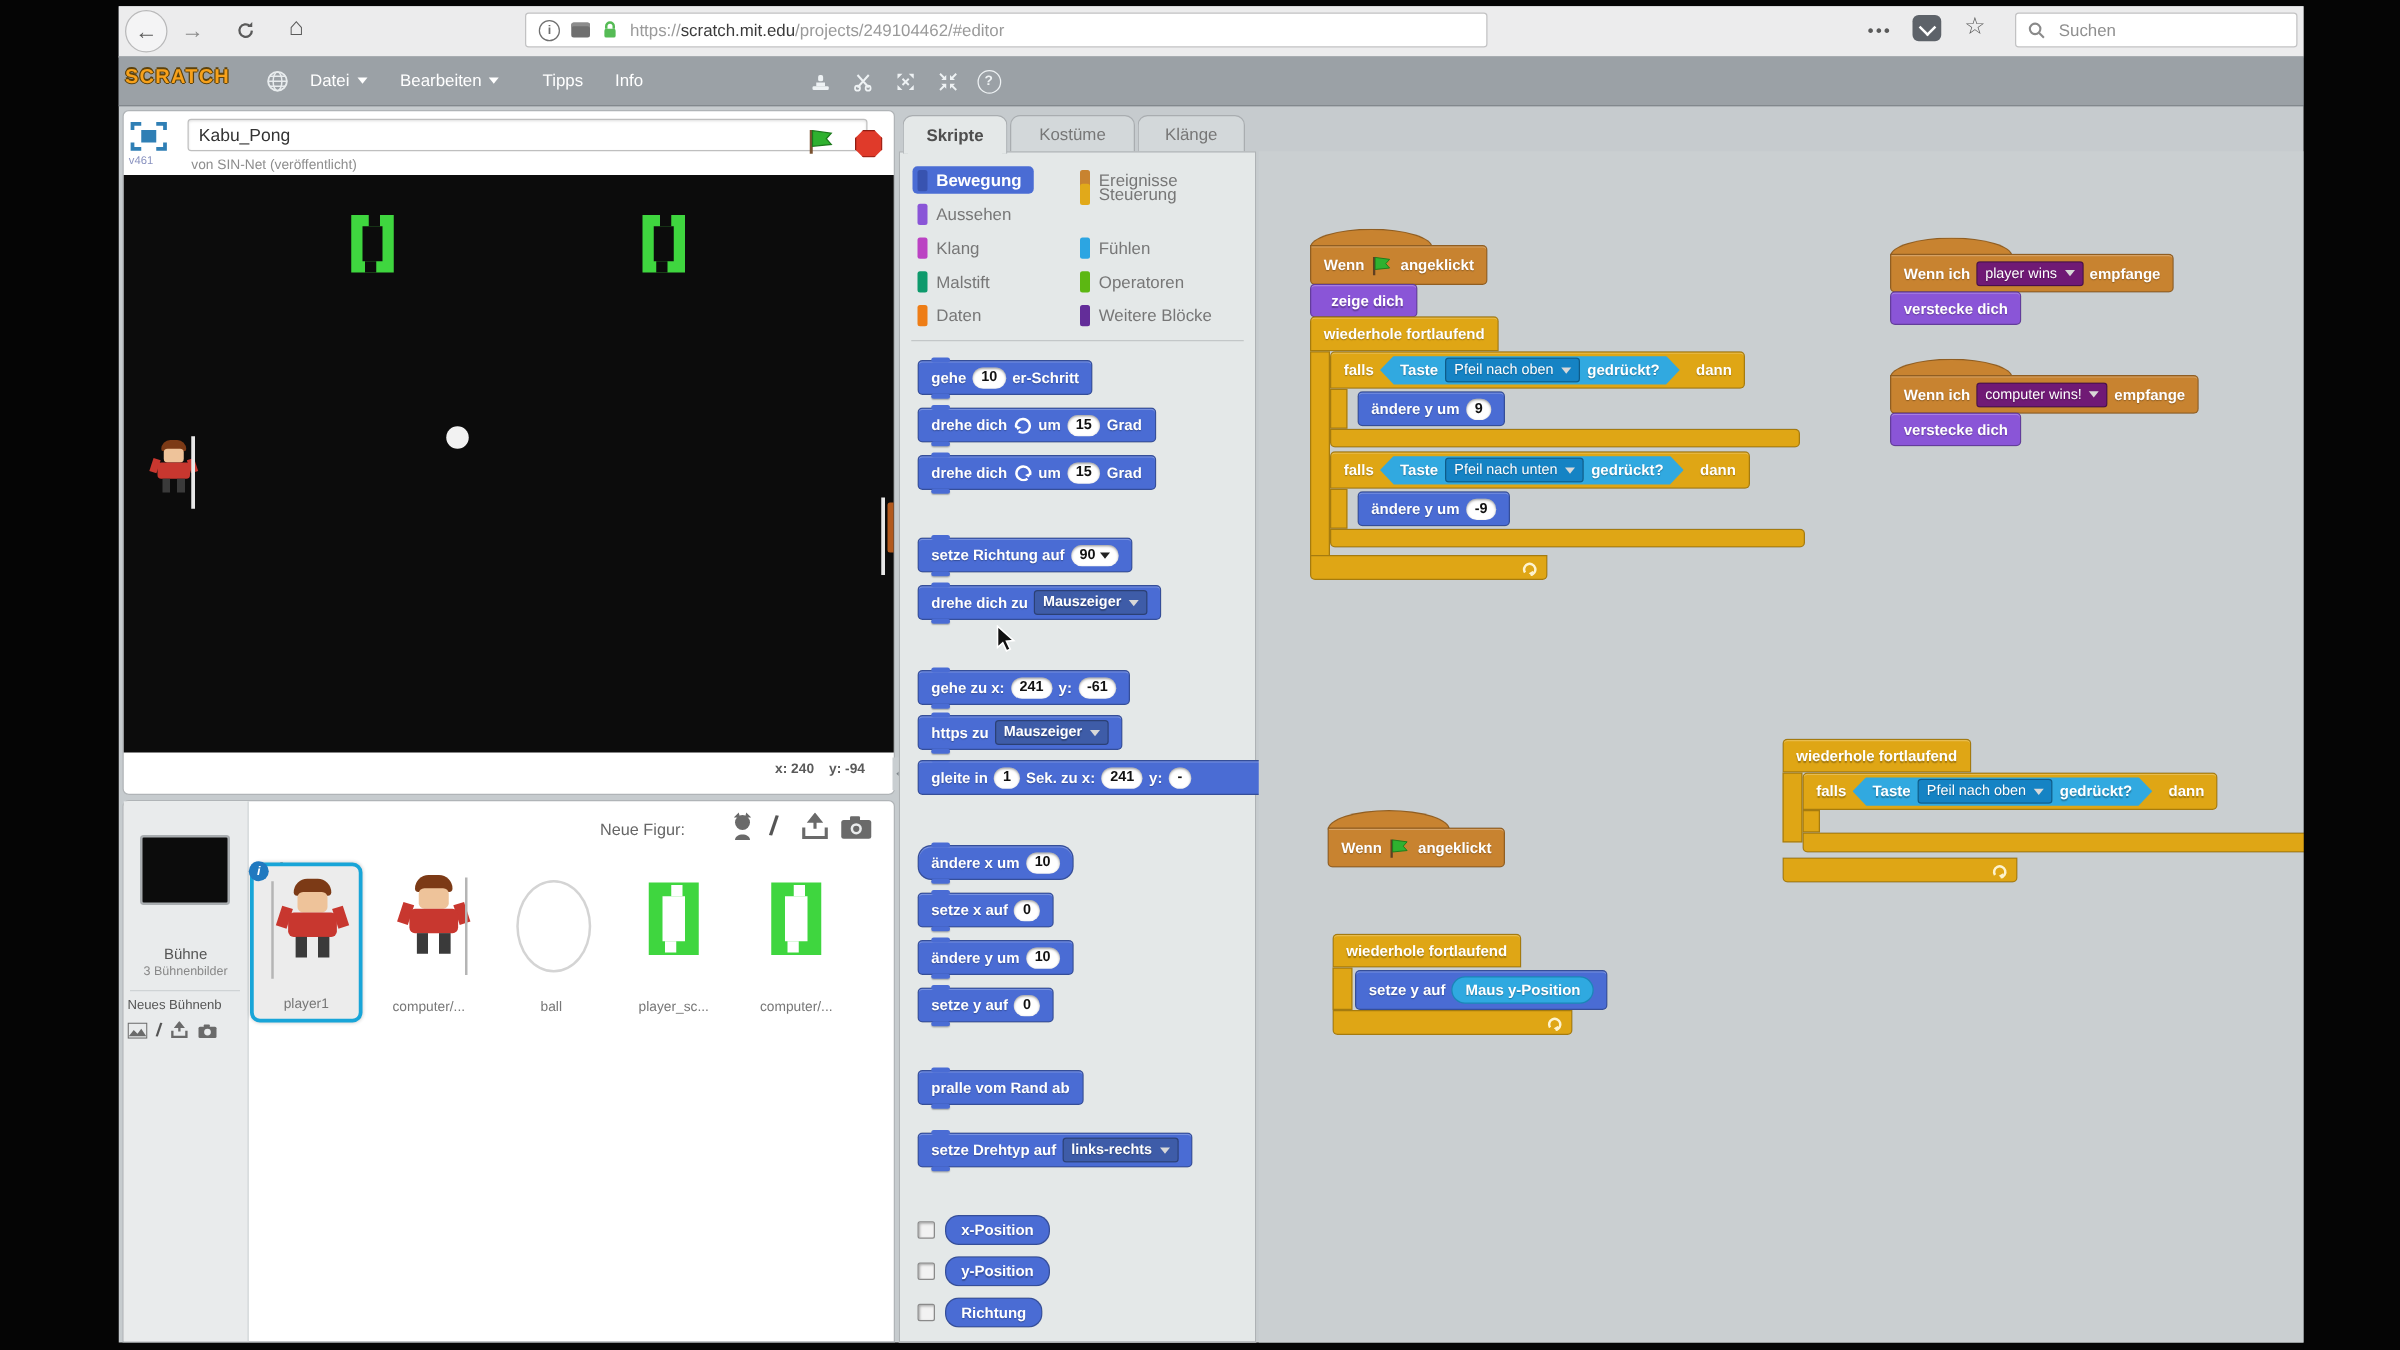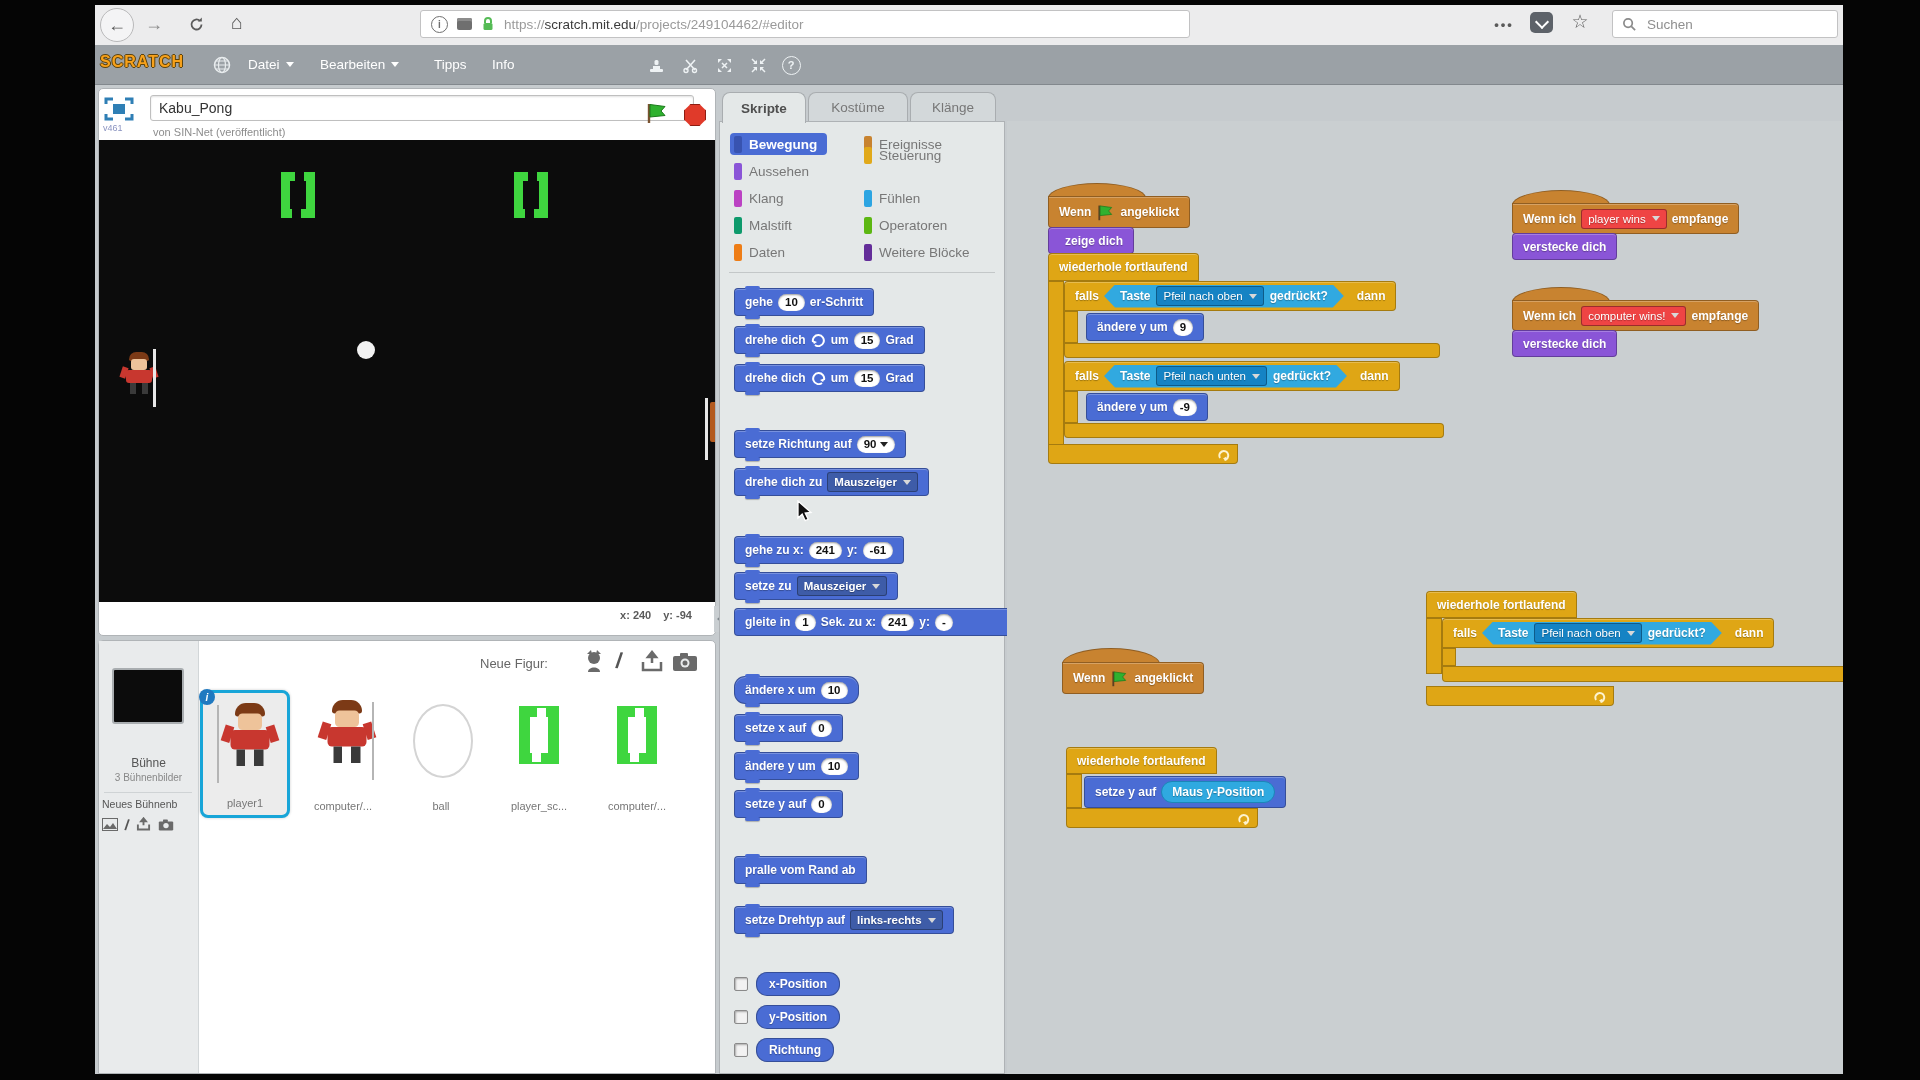--- a/index.html
+++ b/index.html
@@ -89,21 +89,21 @@
   .blk:before{top:-3px;}
   .blk:after{bottom:-4px;box-shadow:0 1px 1px rgba(0,0,0,.25);}
   .nonotch:before,.nonotch:after{display:none;}
   .purple{background:#8a55d7;}
   .brown{background:#c88330;}
   .goldbar{background:#dfa615;border:1px solid rgba(0,0,0,.26);box-sizing:border-box;}
   .num{background:#fff;color:#111;border-radius:9px;padding:0 7px;height:17px;line-height:17px;font-size:11.5px;
        font-weight:bold;text-shadow:none;box-shadow:inset 0 1px 2px rgba(0,0,0,.4);display:inline-flex;align-items:center;gap:4px;}
   .ddm{background:#3e5ca8;border:1px solid rgba(0,0,0,.3);border-radius:3px;padding:0 6px;height:18px;
        display:inline-flex;align-items:center;gap:6px;font-size:11.5px;}
-  .ddbrown{background:#ef4444;border:1px solid rgba(0,0,0,.35);text-align:center;}
+  .ddbrown{background:#701a75;border:1px solid rgba(0,0,0,.35);text-align:center;}
   .ddcyan{background:#1583c4;border:1px solid rgba(0,0,0,.3);}
   .caretd{width:0;height:0;border-left:4px solid transparent;border-right:4px solid transparent;border-top:5px solid #222;}
   .caretl{width:0;height:0;border-left:4px solid transparent;border-right:4px solid transparent;border-top:5px solid #d8d8d8;}
   .hex{background:#31a9e0;clip-path:polygon(11px 0,calc(100% - 11px) 0,100% 50%,calc(100% - 11px) 100%,11px 100%,0 50%);
        padding:0 16px;height:23px;display:inline-flex;align-items:center;gap:6px;font-size:12px;font-weight:bold;color:#fff;}
   .rep{background:#2fa9e0;border:1px solid #1b86b8;border-radius:11px;padding:0 10px;height:20px;
        display:inline-flex;align-items:center;font-size:12px;font-weight:bold;color:#fff;}
   .reporter{display:inline-flex;align-items:center;height:22px;padding:0 12px;background:#4a6cd4;border:1px solid rgba(0,0,0,.28);
             border-radius:11px;color:#fff;font-weight:bold;font-size:12px;text-shadow:0 1px 1px rgba(0,0,0,.3);}
   .checkbox{width:12px;height:12px;background:#f2f2f2;border:1px solid #8a8a8a;border-radius:2px;box-shadow:inset 1px 1px 2px rgba(0,0,0,.3);}
@@ -442,21 +442,21 @@
         <span class="caretl"></span>
       </span>
   </div>
   <div class="abs blk" style="left:734px;top:536px;">
     <span>gehe zu x:</span>
       <span class="num">241</span>
     <span>y:</span>
       <span class="num">-61</span>
   </div>
   <div class="abs blk" style="left:734px;top:572px;">
-    <span>setze zu</span>
+    <span>https zu</span>
       <span class="ddm">
         <span>Mauszeiger</span>
         <span class="caretl"></span>
       </span>
   </div>
   <div class="abs blk" style="left:734px;top:608px;width:268px;overflow:hidden;">
     <span>gleite in</span>
       <span class="num">1</span>
     <span>Sek. zu x:</span>
       <span class="num">241</span>

